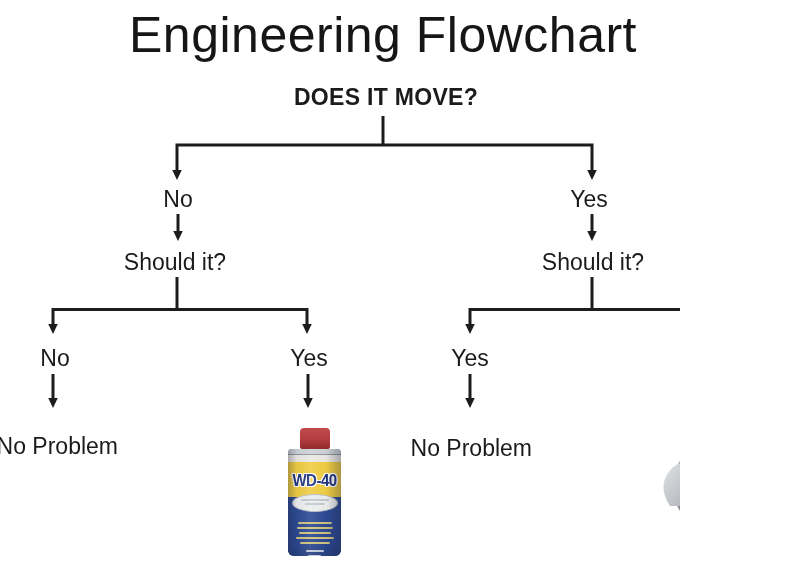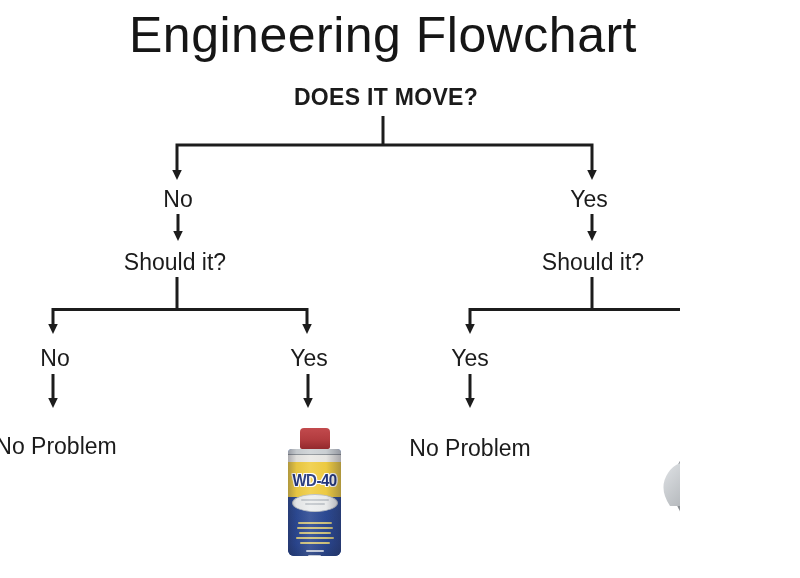--- a/index.html
+++ b/index.html
@@ -10,21 +10,21 @@
   .title{
     position:absolute;left:383px;top:6px;transform:translateX(-50%);
     font-size:50px;font-weight:400;letter-spacing:0.5px;white-space:nowrap;color:#161616;
   }
   .root-q{
     position:absolute;left:386px;top:84px;transform:translateX(-50%);
     font-size:23px;font-weight:700;letter-spacing:0.3px;white-space:nowrap;color:#1b1b1b;text-align:right;
   }
   .lbl{
     position:absolute;transform:translateX(-50%);
-    font-size:23px;line-height:1.2;white-space:nowrap;text-align:center;color:#1b1b1b;
+    font-size:23px;line-height:1.2;white-space:nowrap;text-align:right;color:#1b1b1b;
   }
   .result{white-space:normal;width:124px;line-height:1.25;}
   svg.wires{position:absolute;left:0;top:0;}
 
   
   .wd40{position:absolute;left:288px;top:428px;width:53px;height:132px;}
   .wd40-cap{
     width:30px;height:21px;margin:0 auto;
     background:linear-gradient(180deg,#c24a4d 0%,#b23c3f 55%,#93292d 100%);
     border-radius:4px 4px 2px 2px;

